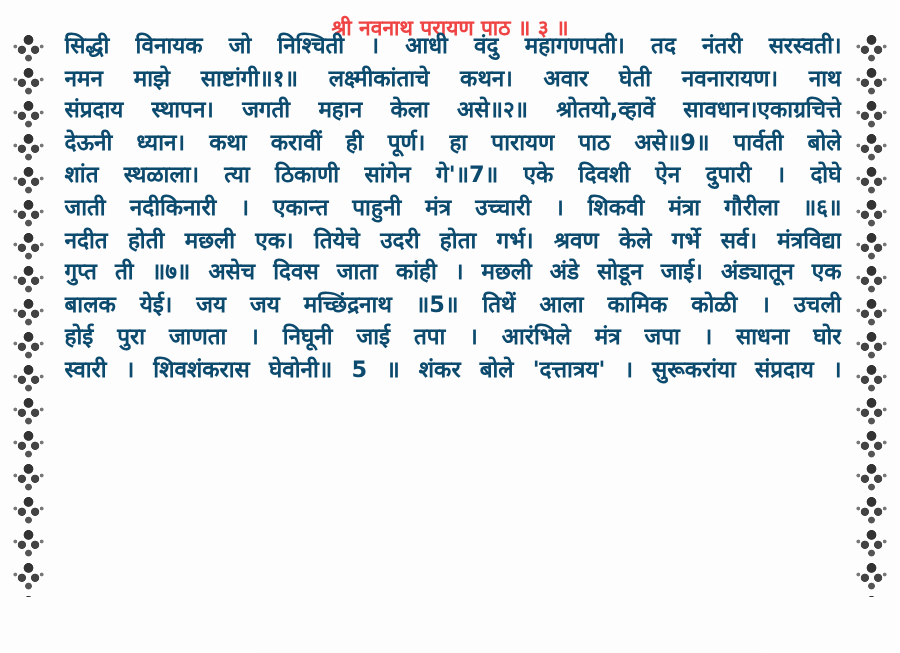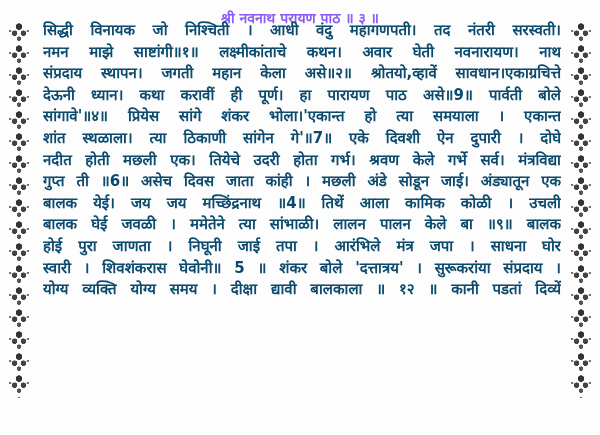--- a/index.html
+++ b/index.html
@@ -35,21 +35,21 @@
     .border.right { right: 8px; }
     .title {
       position: absolute;
       top: 8px;
       left: 0;
       width: 600px;
       text-align: center;
       font-family: "DejaVu Sans", sans-serif;
       font-weight: bold;
       font-size: 14px;
-      color: #8b5cf6;
+      color: #ef4444;
     }
     .body-text {
       position: absolute;
       top: 20px;
       left: 43px;
       width: 518px;
       font-family: "DejaVu Sans", sans-serif;
       font-weight: bold;
       font-size: 15px;
       color: #0c4a6e;
@@ -70,23 +70,21 @@
   <div class="border left"></div>
   <div class="border right"></div>
 
   <div class="title">श्री नवनाथ परायण पाठ ॥ ३ ॥</div>
 
   <div class="body-text">
     <div class="line">सिद्धी विनायक जो निश्चिती । आधी वंदु महागणपती। तद नंतरी सरस्वती।</div>
     <div class="line">नमन माझे साष्टांगी॥१॥ लक्ष्मीकांताचे कथन। अवार घेती नवनारायण। नाथ</div>
     <div class="line">संप्रदाय स्थापन। जगती महान केला असे॥२॥ श्रोतयो,व्हावें सावधान।एकाग्रचित्ते</div>
     <div class="line">देऊनी ध्यान। कथा करावीं ही पूर्ण। हा पारायण पाठ असे॥9॥ पार्वती बोले</div>
-    <div class="line">सांगावे'॥४॥ प्रियेस सांगे शंकर भोला।'एकान्त हो त्या समयाला । एकान्त</div>
     <div class="line">शांत स्थळाला। त्या ठिकाणी सांगेन गे'॥7॥ एके दिवशी ऐन दुपारी । दोघे</div>
+    <div class="line">जाती नदीकिनारी । एकान्त पाहुनी मंत्र उच्चारी । शिकवी मंत्रा गौरीला ॥६॥</div>
     <div class="line">नदीत होती मछली एक। तियेचे उदरी होता गर्भ। श्रवण केले गर्भे सर्व। मंत्रविद्या</div>
-    <div class="line">गुप्त ती ॥6॥ असेच दिवस जाता कांही । मछली अंडे सोडून जाई। अंड्यातून एक</div>
-    <div class="line">बालक येई। जय जय मच्छिंद्रनाथ ॥4॥ तिथें आला कामिक कोळी । उचली</div>
-    <div class="line">बालक घेई जवळी । ममेतेने त्या सांभाळी। लालन पालन केले बा ॥९॥ बालक</div>
+    <div class="line">गुप्त ती ॥७॥ असेच दिवस जाता कांही । मछली अंडे सोडून जाई। अंड्यातून एक</div>
+    <div class="line">बालक येई। जय जय मच्छिंद्रनाथ ॥5॥ तिथें आला कामिक कोळी । उचली</div>
     <div class="line">होई पुरा जाणता । निघूनी जाई तपा । आरंभिले मंत्र जपा । साधना घोर</div>
     <div class="line">स्वारी । शिवशंकरास घेवोनी॥ 5 ॥ शंकर बोले 'दत्तात्रय' । सुरूकरांया संप्रदाय ।</div>
-    <div class="line">योग्य व्यक्ति योग्य समय । दीक्षा द्यावी बालकाला ॥ १२ ॥ कानी पडतां दिव्यें</div>
   </div>
 </div>
 
 </body></html>

